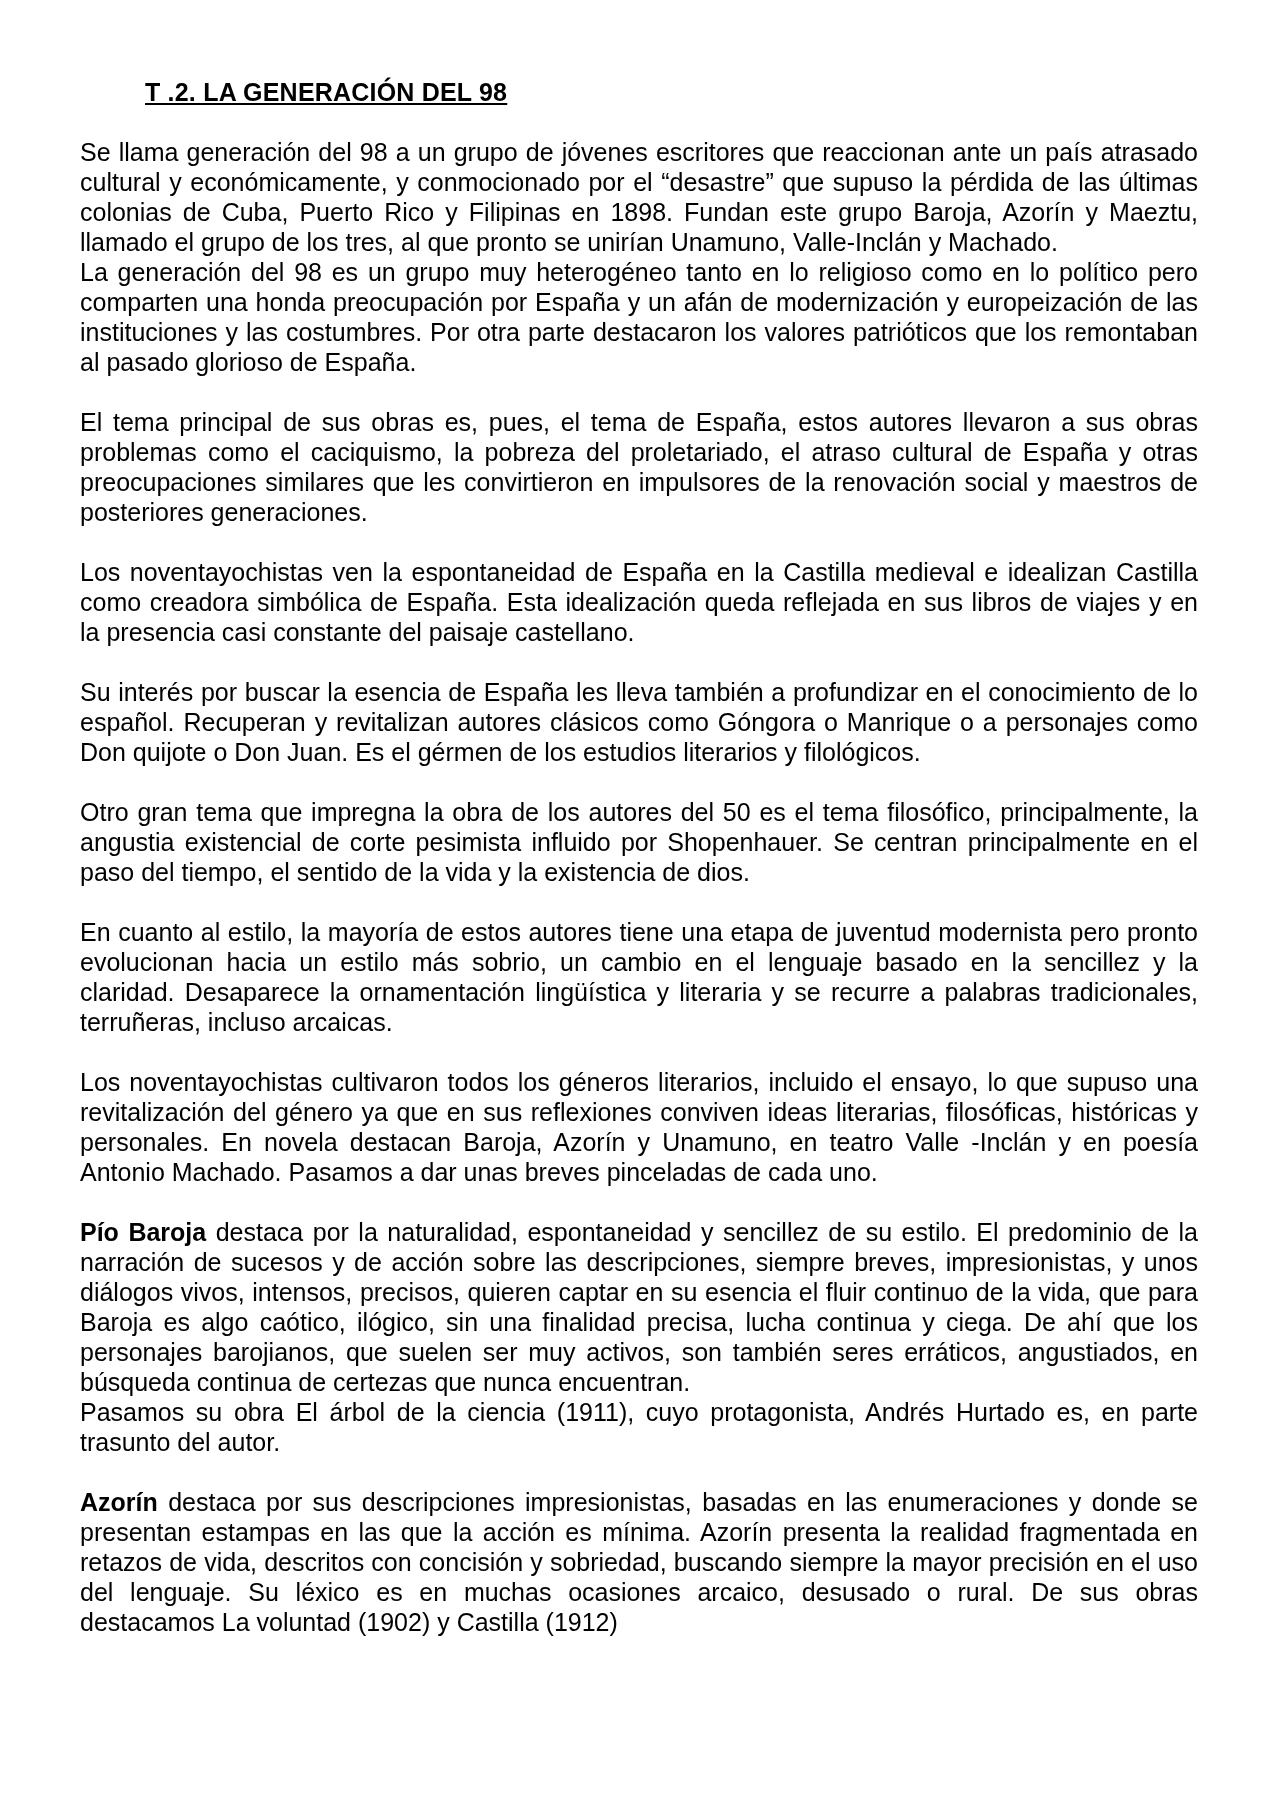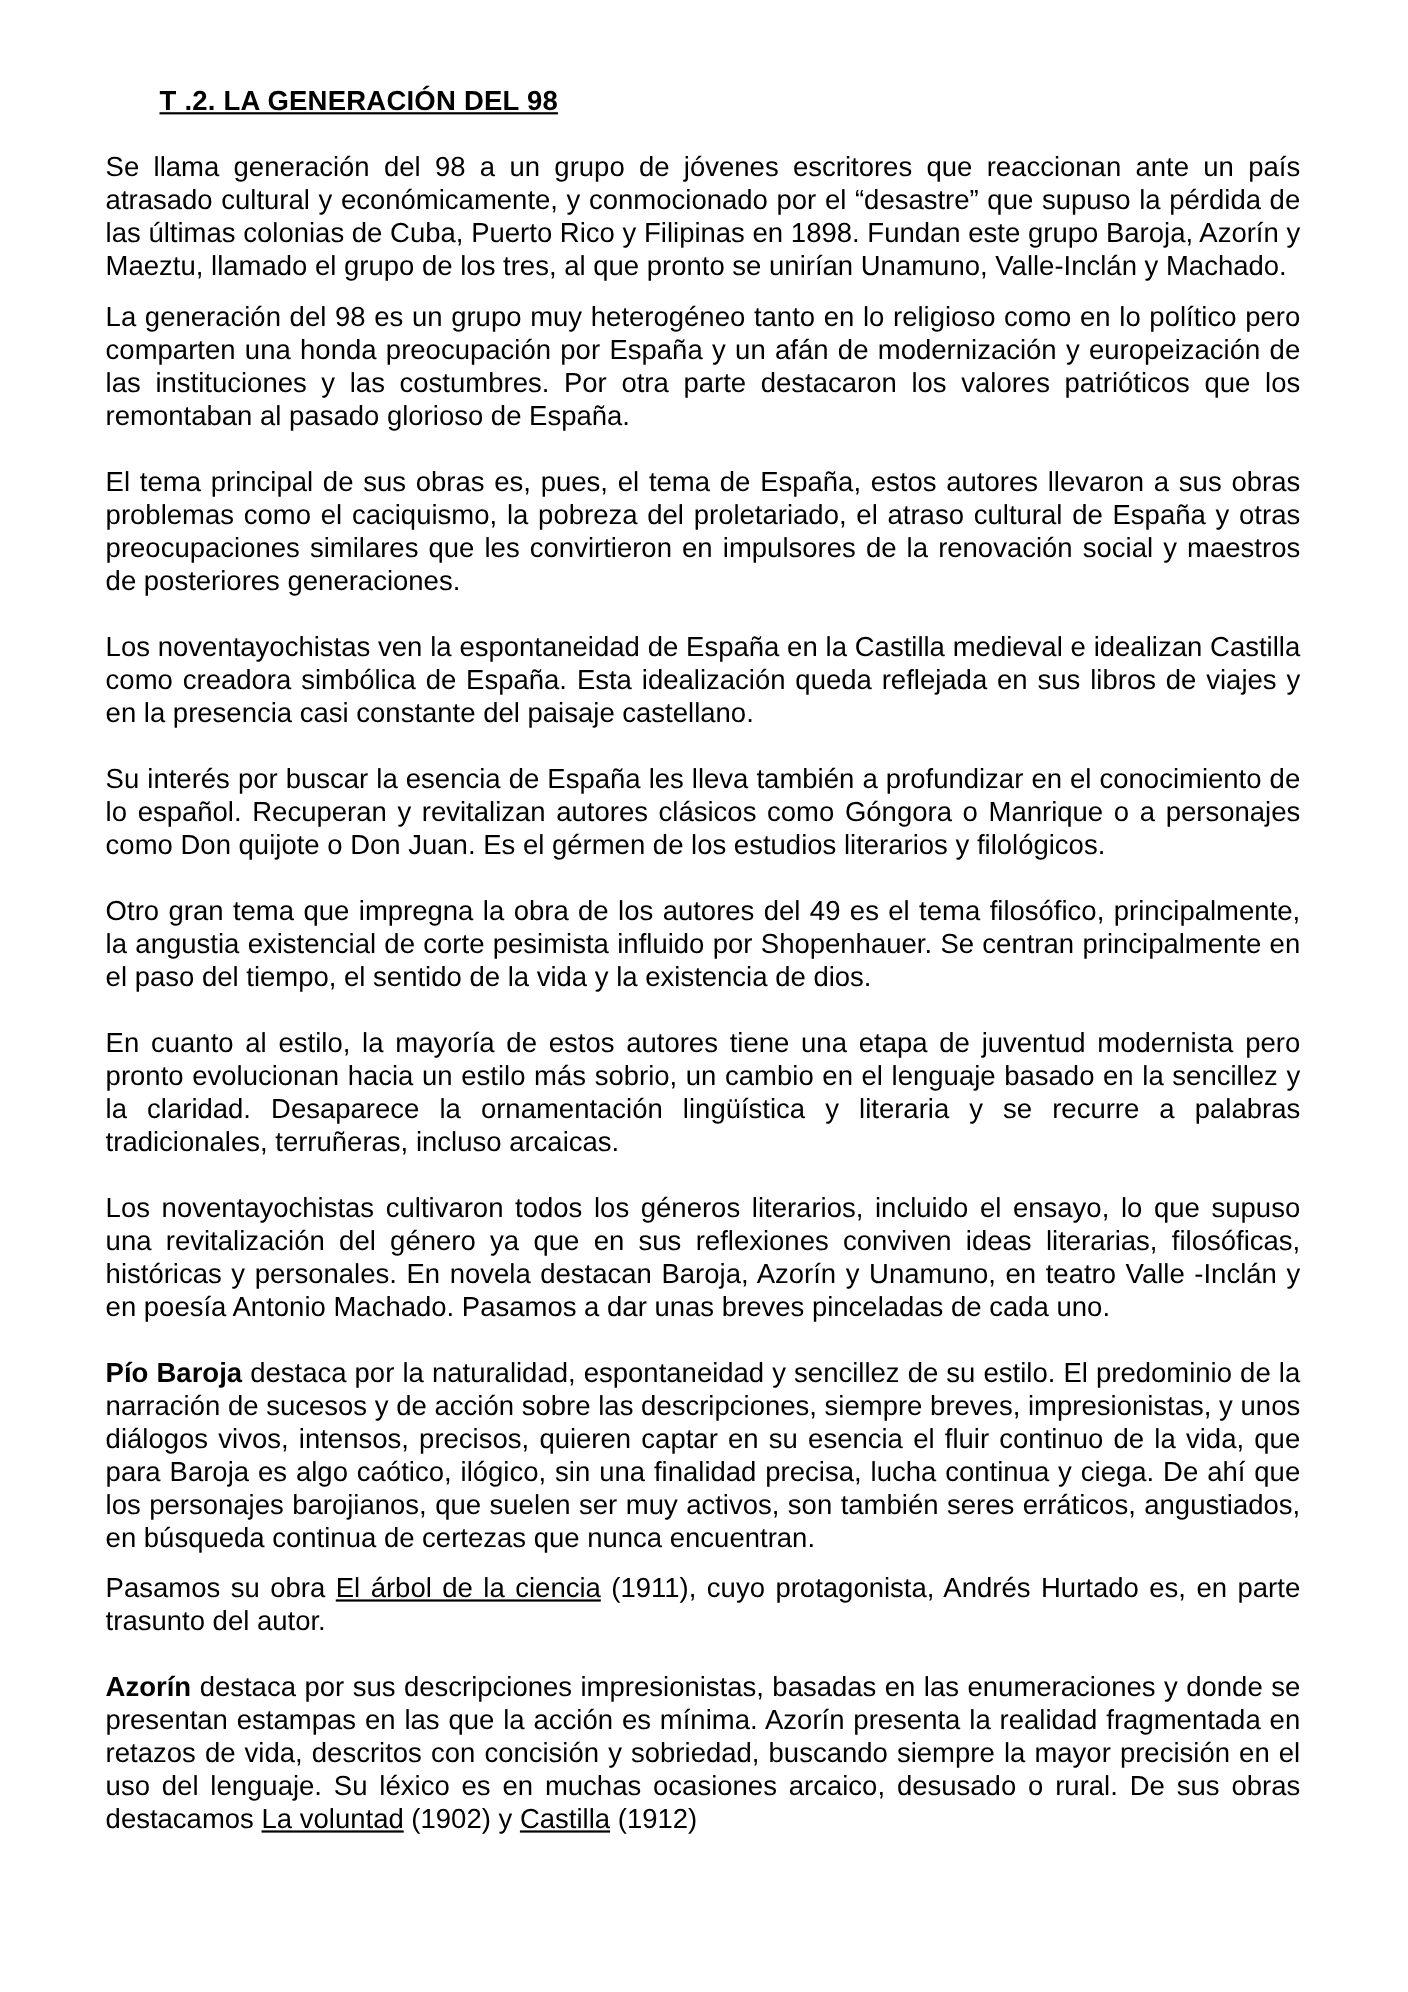--- a/index.html
+++ b/index.html
@@ -21,45 +21,45 @@
     font-size: 25px;
     font-weight: bold;
     text-decoration: underline;
     margin: 0 0 30px 65px;
     letter-spacing: 0.2px;
   }
   .para {
     font-size: 25px;
     line-height: 30px;
     text-align: justify;
-    margin: 16px;
+    margin: 0;
   }
   .para.gap { margin-bottom: 30px; }
   .para.indent-small { text-indent: 14px; }
   .seg-bold { font-weight: bold; }
-  .seg-underline { text-decoration: underline; }
+  .seg-underline { }
 </style>
 </head>
 <body>
 
 <div class="page">
 
   <h1 class="doc-title">T .2. LA GENERACIÓN DEL 98</h1>
 
   <p class="para"><span class="seg">Se llama generación del 98 a un grupo de jóvenes escritores que reaccionan ante un país atrasado cultural y económicamente, y conmocionado por el “desastre” que supuso la pérdida de las últimas colonias de Cuba, Puerto Rico y Filipinas en 1898. Fundan este grupo Baroja, Azorín y Maeztu, llamado el grupo de los tres, al que pronto se unirían Unamuno, Valle-Inclán y Machado.</span></p>
 
   <p class="para gap"><span class="seg">La generación del 98 es un grupo muy heterogéneo tanto en lo religioso como en lo político pero comparten una honda preocupación por España y un afán de modernización y europeización de las instituciones y las costumbres. Por otra parte destacaron los valores patrióticos que los remontaban al pasado glorioso de España.</span></p>
 
   <p class="para gap"><span class="seg">El tema principal de sus obras es, pues, el tema de España, estos autores llevaron a sus obras problemas como el caciquismo, la pobreza del proletariado, el atraso cultural de España y otras preocupaciones similares que les convirtieron en impulsores de la renovación social y maestros de posteriores generaciones.</span></p>
 
   <p class="para gap"><span class="seg">Los noventayochistas ven la espontaneidad de España en la Castilla medieval e idealizan Castilla como creadora simbólica de España. Esta idealización queda reflejada en sus libros de viajes y en la presencia casi constante del paisaje castellano.</span></p>
 
   <p class="para gap"><span class="seg">Su interés por buscar la esencia de España les lleva también a profundizar en el conocimiento de lo español. Recuperan y revitalizan autores clásicos como Góngora o Manrique o a personajes como Don quijote o Don Juan. Es el gérmen de los estudios literarios y filológicos.</span></p>
 
-  <p class="para gap"><span class="seg">Otro gran tema que impregna la obra de los autores del 49 es el tema filosófico, principalmente, la angustia existencial de corte pesimista influido por Shopenhauer. Se centran principalmente en el paso del tiempo, el sentido de la vida y la existencia de dios.</span></p>
+  <p class="para gap"><span class="seg">Otro gran tema que impregna la obra de los autores del 50 es el tema filosófico, principalmente, la angustia existencial de corte pesimista influido por Shopenhauer. Se centran principalmente en el paso del tiempo, el sentido de la vida y la existencia de dios.</span></p>
 
   <p class="para gap"><span class="seg">En cuanto al estilo, la mayoría de estos autores tiene una etapa de juventud modernista pero pronto evolucionan hacia un estilo más sobrio, un cambio en el lenguaje basado en la sencillez y la claridad. Desaparece la ornamentación lingüística y literaria y se recurre a palabras tradicionales, terruñeras, incluso arcaicas.</span></p>
 
 
   <p class="para gap"><span class="seg">Los noventayochistas cultivaron todos los géneros literarios, incluido el ensayo, lo que supuso una revitalización del género ya que en sus reflexiones conviven ideas literarias, filosóficas, históricas y personales. En novela destacan Baroja, Azorín y Unamuno, en teatro Valle -Inclán y en poesía Antonio Machado. Pasamos a dar unas breves pinceladas de cada uno.</span></p>
 
   <p class="para"><span class="seg seg-bold">Pío Baroja</span><span class="seg"> destaca por la naturalidad, espontaneidad y sencillez de su estilo.  El predominio de la narración de sucesos y de acción sobre las descripciones, siempre breves, impresionistas, y unos diálogos vivos, intensos, precisos, quieren captar en su esencia el fluir continuo de la vida, que para Baroja es algo caótico, ilógico, sin una finalidad precisa, lucha continua y ciega. De ahí que los personajes barojianos, que suelen ser muy activos, son también seres erráticos, angustiados, en búsqueda continua de certezas que nunca encuentran.</span></p>
 
   <p class="para gap"><span class="seg">Pasamos su obra </span><span class="seg seg-underline">El árbol de la ciencia</span><span class="seg"> (1911), cuyo protagonista, Andrés Hurtado es, en parte trasunto del autor.</span></p>
 

